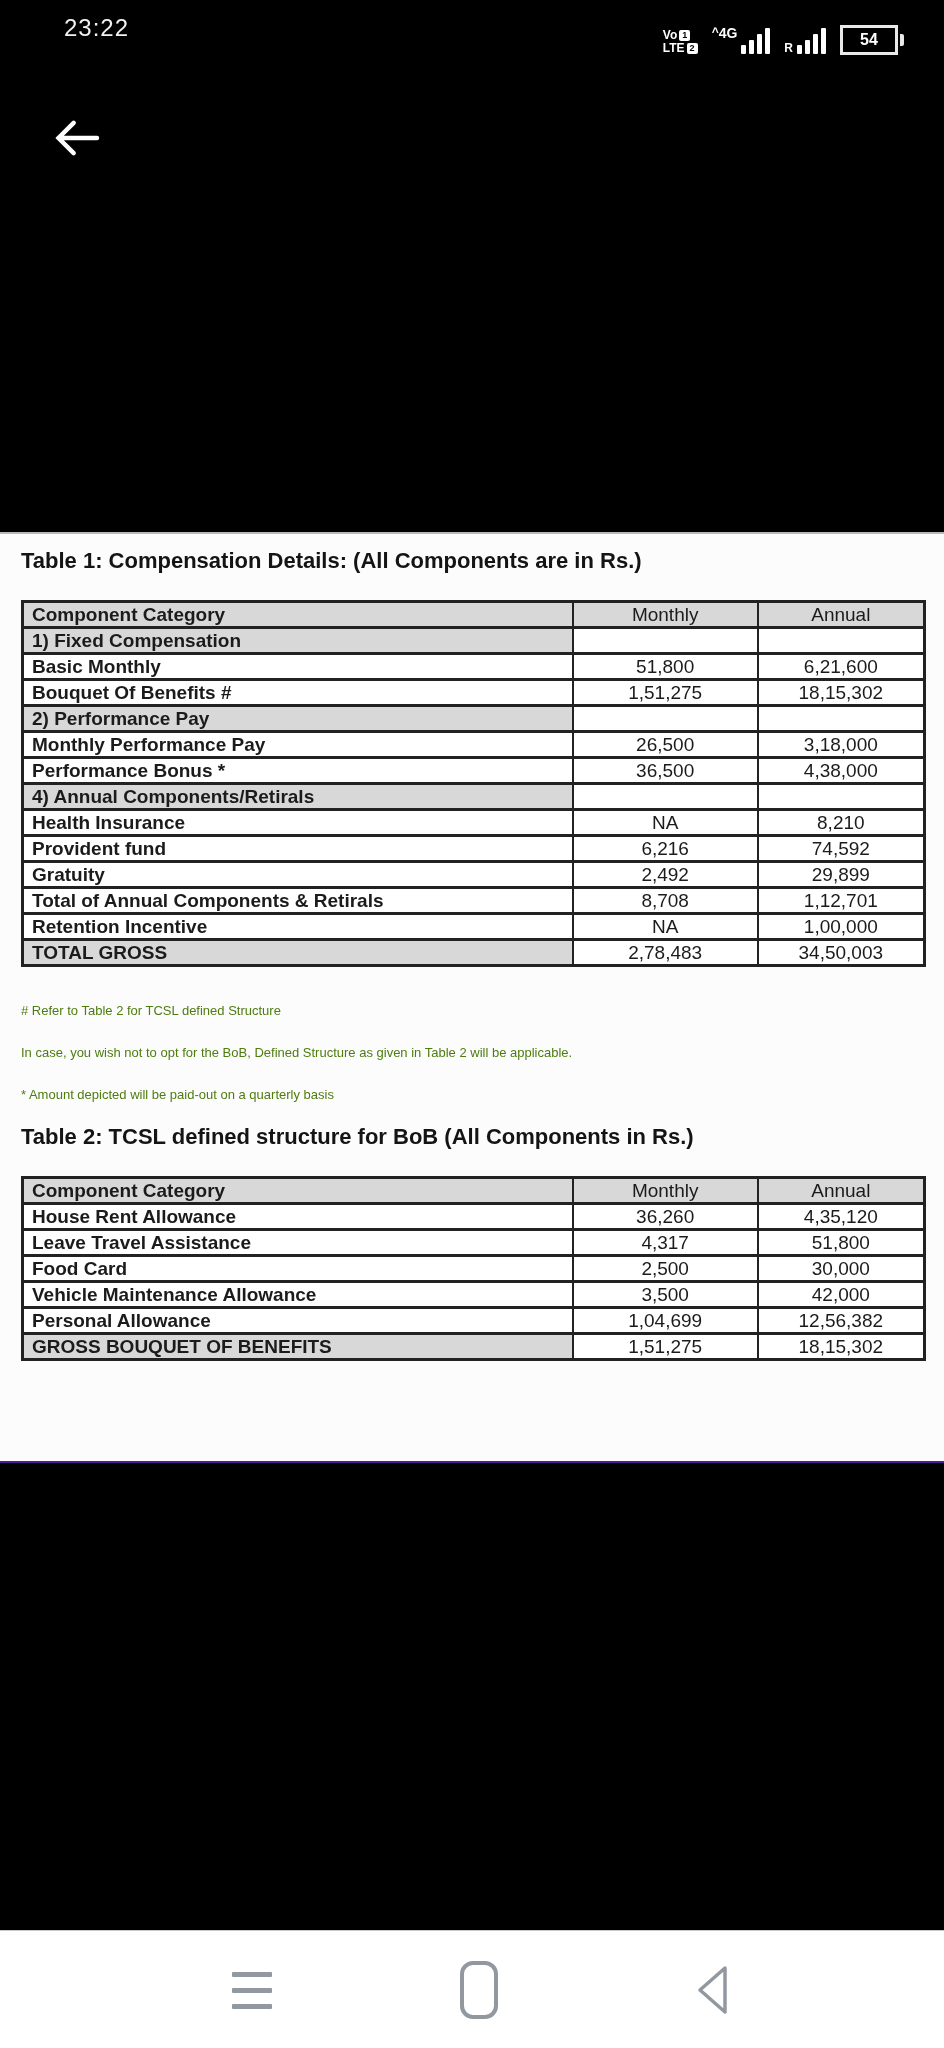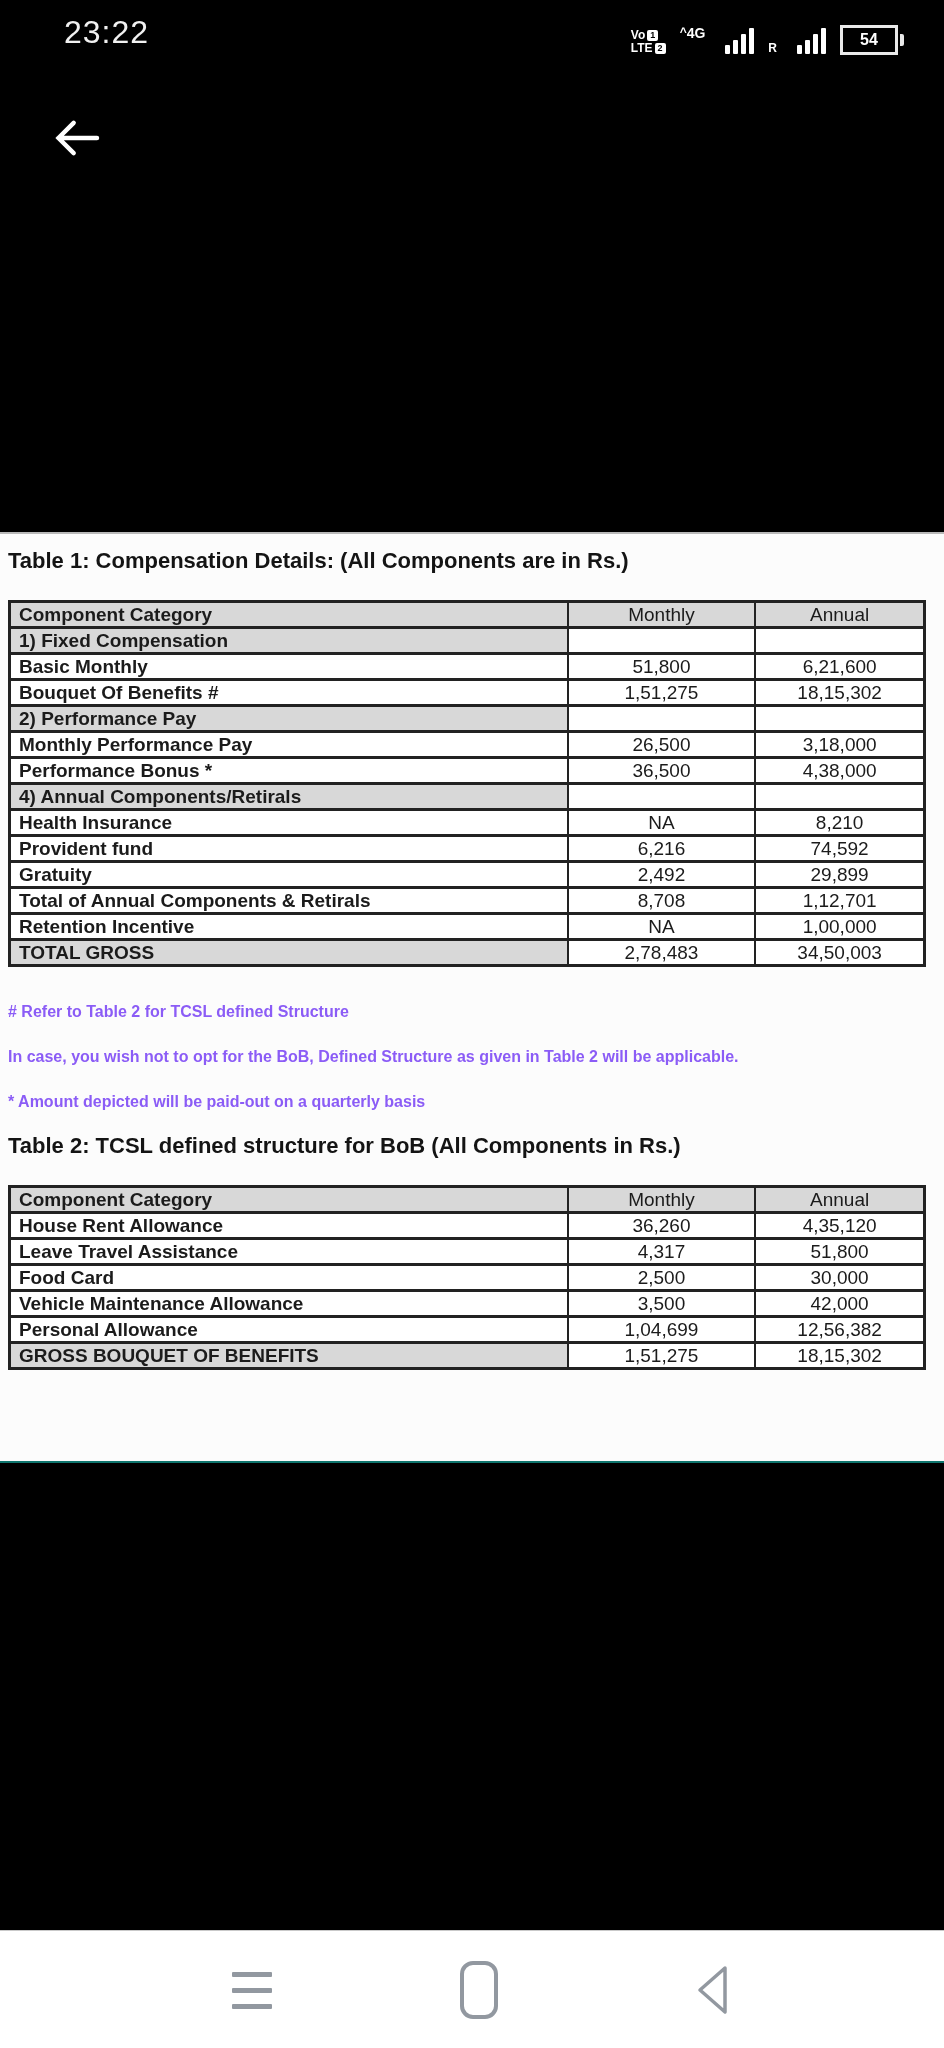--- a/index.html
+++ b/index.html
@@ -5,67 +5,67 @@
   * { margin:0; padding:0; box-sizing:border-box; }
   html,body { background:#000; }
   body { font-family:"Liberation Sans", sans-serif; }
   #screen {
     position:relative; width:944px; height:2048px;
     background:#000; overflow:hidden; margin:0 auto;
   }
 
   
   .statusbar { position:absolute; top:0; left:0; width:944px; height:70px; }
-  .clock { position:absolute; left:64px; top:14px; color:#f1f1f1; font-size:32px; letter-spacing:1px; }
+  .clock { position:absolute; left:64px; top:14px; color:#f1f1f1; font-size:24px; letter-spacing:1px; }
   .sb-right { position:absolute; right:40px; top:16px; display:flex; align-items:flex-end; gap:14px; height:40px; }
   .volte { display:flex; flex-direction:column; justify-content:flex-end; gap:1px; padding-bottom:2px; }
   .volte-row { display:flex; align-items:center; gap:2px; }
   .volte-txt { color:#fff; font-size:12px; font-weight:bold; line-height:12px; }
   .sim-badge { width:11px; height:11px; background:#fff; color:#000; border-radius:2px;
     font-size:9px; font-weight:bold; display:flex; align-items:center; justify-content:center; line-height:11px; }
-  .sigcluster { display:flex; align-items:flex-end; gap:20px; padding-bottom:2px; }
+  .sigcluster { display:flex; align-items:flex-end; gap:4px; padding-bottom:2px; }
   .netlabel { color:#fff; font-size:14px; font-weight:bold; line-height:14px; margin-bottom:14px; }
   .netlabel .caret { font-size:12px; vertical-align:2px; }
   .rlabel { color:#fff; font-size:12px; font-weight:bold; line-height:12px; }
   .bars { display:flex; align-items:flex-end; gap:3px; }
   .bar { width:5px; background:#fff; border-radius:1px; }
   .b1{height:9px;} .b2{height:14px;} .b3{height:20px;} .b4{height:26px;}
   .battery { display:flex; align-items:center; padding-bottom:1px; }
   .batt-body { width:58px; height:30px; border:3px solid #e9e9e9; border-radius:0;
     display:flex; align-items:center; justify-content:center; color:#fff; font-size:16px; font-weight:bold; }
   .batt-nub { width:4px; height:12px; background:#e9e9e9; border-radius:0 2px 2px 0; margin-left:2px; }
 
   
   .back-btn { position:absolute; left:46px; top:108px; width:60px; height:60px;
     display:flex; align-items:center; justify-content:center; cursor:pointer; }
 
   
   .doc-card { position:absolute; top:532px; left:0; width:944px; height:931px;
-    background:#fcfcfc; border-top:2px solid #b9b9b9; border-bottom:2px solid #0f766e;
-    padding:14px 18px 0 8px; color:#1b1b1b; }
+    background:#fcfcfc; border-top:2px solid #b9b9b9; border-bottom:2px solid #4c1d95;
+    padding:14px 18px 0 21px; color:#1b1b1b; }
   .doc-title { font-size:22px; font-weight:bold; color:#141414; }
   .doc-title.second { margin-top:22px; }
   .comp-table { width:100%; border-collapse:collapse; margin-top:26px;
     border:3px solid #222; table-layout:fixed; }
   .comp-table th, .comp-table td {
     border-left:2px solid #222; border-right:2px solid #222;
     border-top:3px solid #222; border-bottom:3px solid #222;
     height:26px; font-size:19px; line-height:1.05; padding:0 8px;
     overflow:hidden; white-space:nowrap; background:#fff;
   }
   .comp-table th { background:#d8d8d8; font-weight:bold; }
   .comp-table th.cat { text-align:left; }
   .comp-table .cat { text-align:left; font-weight:bold; }
   .comp-table .num { text-align:center; font-weight:normal; }
   .comp-table col.c-cat { width:61%; }
   .comp-table col.c-mon { width:20.5%; }
   .comp-table col.c-ann { width:18.5%; }
   tr.row-section td.cat, tr.row-section-data td.cat, tr.row-grand-total td.cat { background:#d8d8d8; }
   tr.row-total td, tr.row-grand-total td { font-weight:bold;margin-top:20px; }
-  .note { font-size:16px; color:#8b5cf6;font-weight:bold; }
+  .note { font-size:13px; color:#4d7c0f; }
   .note.n0 { margin-top:36px; }
   .note.n1 { margin-top:27px; }
   .note.n2 { margin-top:27px; }
 
   
   .navbar { position:absolute; top:1930px; left:0; width:944px; height:118px;
     background:#fff; border-top:1px solid #c9c9c9; }
   .nav-btn { position:absolute; top:0; width:120px; height:118px;
     display:flex; align-items:center; justify-content:center; cursor:pointer; }
   .nav-menu { left:192px; } .nav-home { left:419px; } .nav-back { left:653px; }

